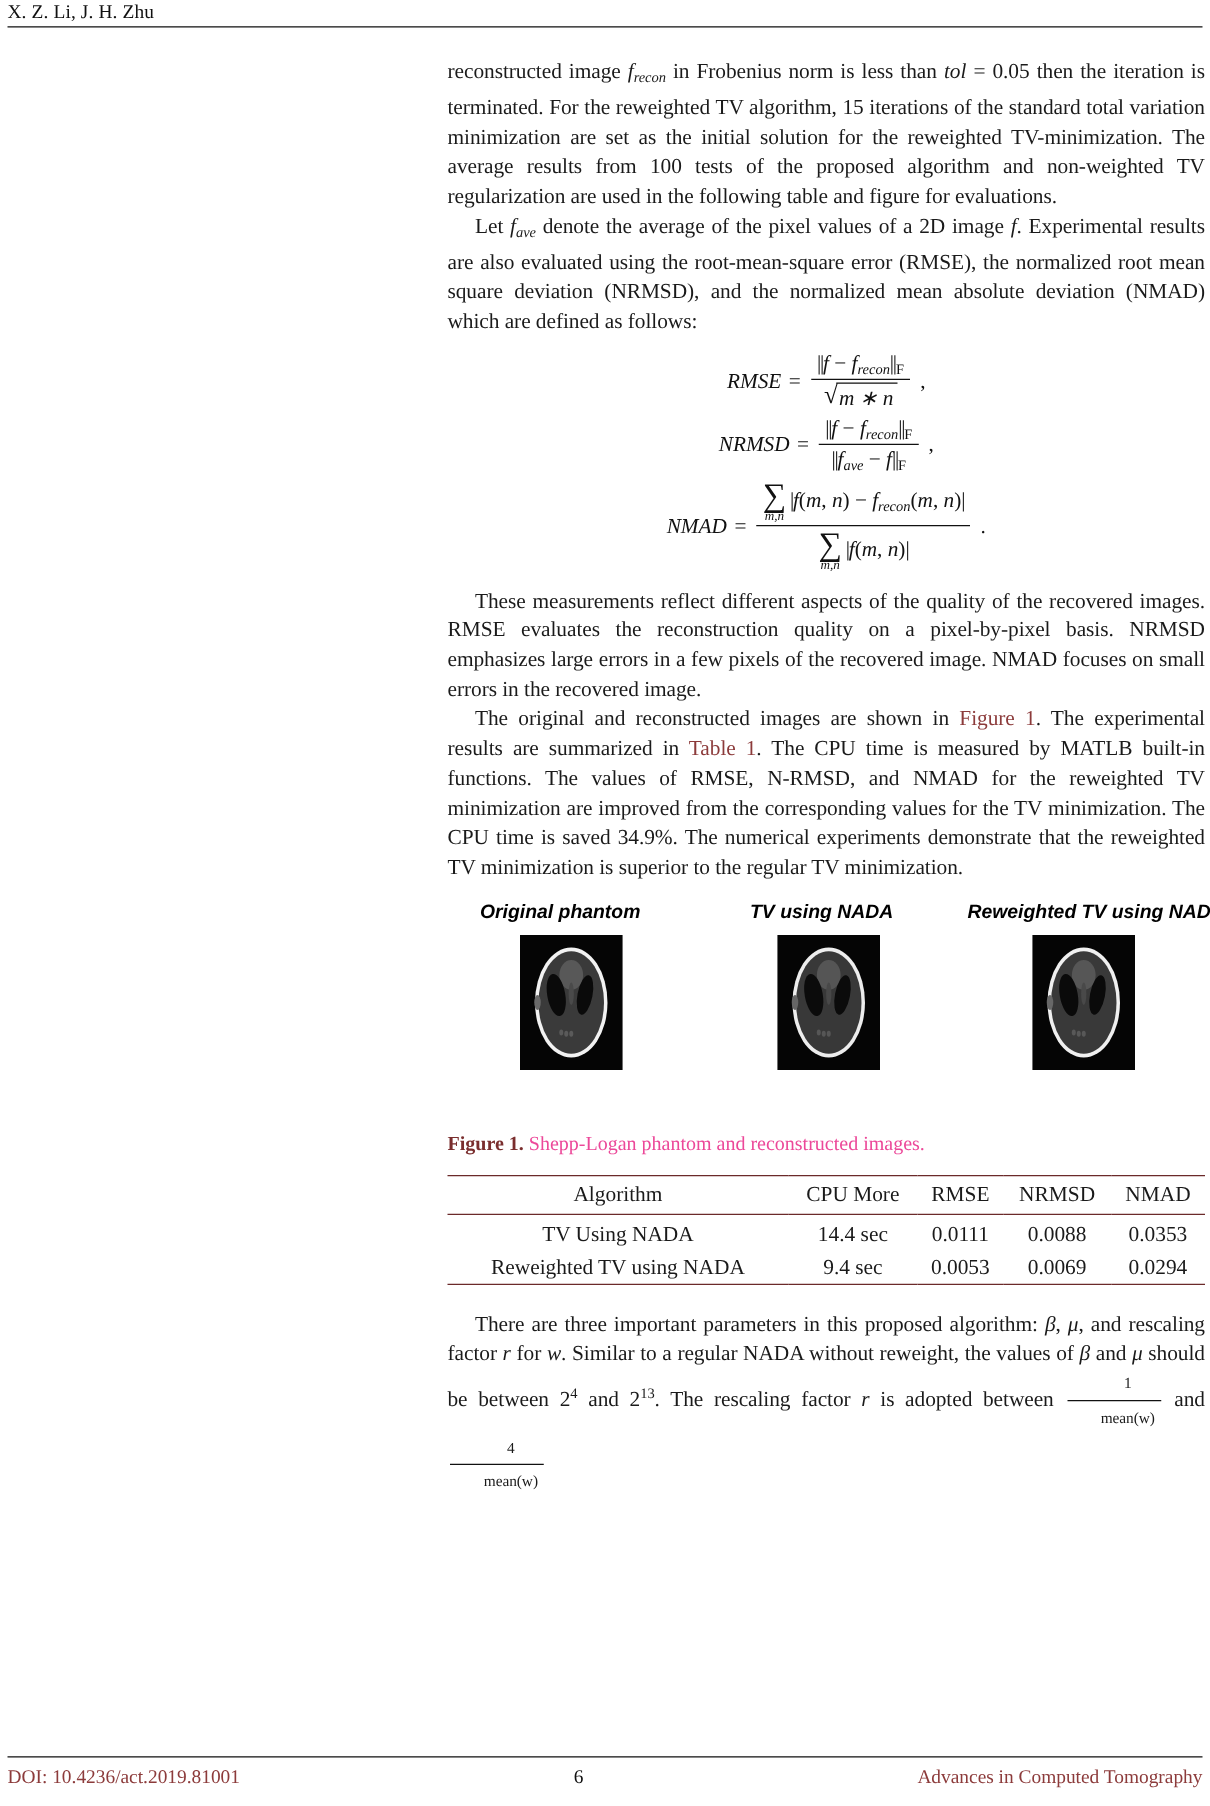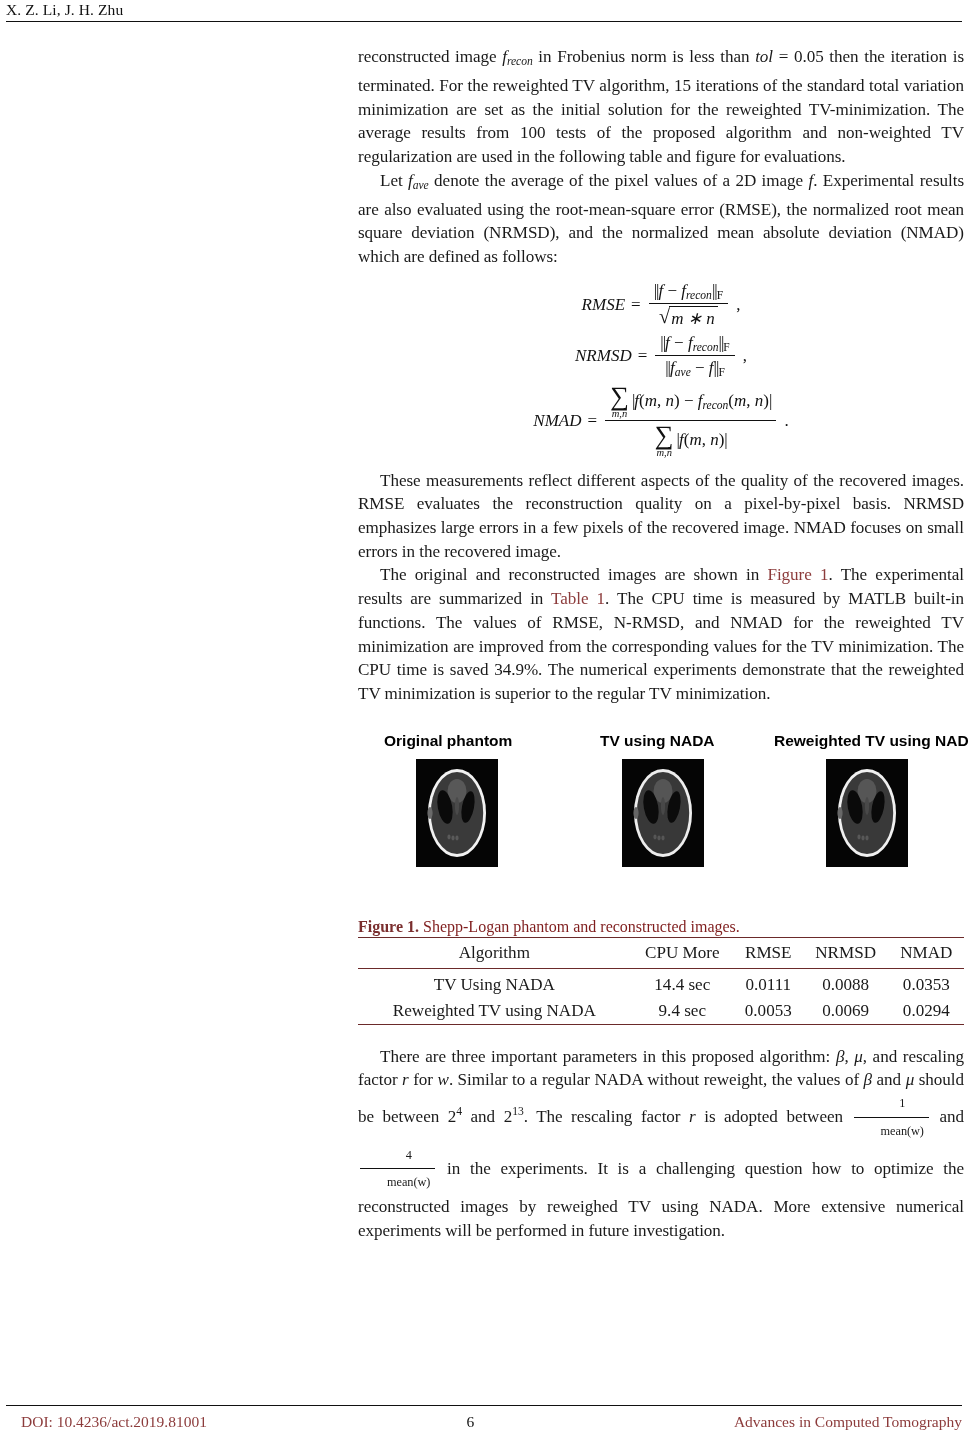--- a/index.html
+++ b/index.html
@@ -119,23 +119,24 @@
     vertical-align: middle;
     line-height: 1;
     margin-right: 3px;
   }
   .bigsum .sym { font-size: 1.55em; line-height: .95; }
   .bigsum .lim { font-size: 0.62em; font-style: italic; margin-top: 0px; }
   .vbar { letter-spacing: -1px; }
 
   
   .figure {
-    margin-top: 26px;
+    margin-top: 15px;
     position: relative;
     height: 172px;
+    font-style: italic;
   }
   .panel {
     position: absolute;
     top: 0;
   }
   .panel-title {
     font-family: "Liberation Sans", "DejaVu Sans", sans-serif;
     font-weight: bold;
     font-size: 15.5px;
     color: #000;
@@ -154,24 +155,24 @@
 
   .figcaption, .tabcaption {
     font-size: 16px;
     line-height: 21px;
     margin-top: 12px;
   }
   .cap-label {
     color: #7a2e2e;
     font-weight: bold;
   }
-  .cap-text { color: #7f1d1d; }
-
-  
-  .table-wrap { }
+  .cap-text { color: #ec4899; }
+
+  
+  .table-wrap { margin-top: 14px; }
   table.data {
     border-collapse: collapse;
     width: 100%;
     font-size: 17.1px;
   }
   table.data th, table.data td {
     padding: 3px 4px;
     font-weight: normal;
     white-space: nowrap;
   }
@@ -192,21 +193,21 @@
     bottom: 4px;
     height: 36px;
   }
   .footer-rule {
     position: absolute;
     left: 0; right: 0; top: 0;
     border-top: 1.6px solid #111;
   }
   .footer-row {
     position: absolute;
-    left: 15px; right: 0; top: 8px;
+    left: 0; right: 0; top: 8px;
     display: flex;
     align-items: baseline;
     font-size: 15.5px;
   }
   .footer-doi { color: #8c3b3b; flex: 0 0 auto; }
   .footer-page { color: #111; flex: 1 1 auto; text-align: center; }
   .footer-journal { color: #8c3b3b; flex: 0 0 auto; text-align: right; }
 </style>
 </head>
 <body>
@@ -381,21 +382,21 @@
   </div>
 
   <p class="body indent" style="margin-top:20px;"><span>There are three important parameters in this proposed algorithm: </span><span class="mi">β</span><span>, </span><span class="mi">μ</span><span>, and rescaling factor </span><span class="mi">r</span><span> for </span><span class="mi">w</span><span>. Similar to a regular NADA without reweight, the values of </span><span class="mi">β</span><span> and </span><span class="mi">μ</span><span> should be between 2</span><span class="sup">4</span><span> and 2</span><span class="sup">13</span><span>. The rescaling factor </span><span class="mi">r</span><span> is adopted between </span><span class="frac" style="font-size:.72em;">
         <span class="num">1</span>
         <span class="bar"></span>
         <span class="den">mean(w)</span>
       </span><span> and </span><span class="frac" style="font-size:.72em;">
         <span class="num">4</span>
         <span class="bar"></span>
         <span class="den">mean(w)</span>
-      </span><span> in the experiments. It is a challenging question how to optimize the reconstructed images by reweighed TV using NADA. More extensive numerical experiments will be performed in future investigation.</span></p>
+      </span></p>
 
 </div>
 
 <div class="footer">
   <div class="footer-rule"></div>
   <div class="footer-row">
     <span class="footer-doi">DOI: 10.4236/act.2019.81001</span>
     <span class="footer-page">6</span>
     <span class="footer-journal">Advances in Computed Tomography</span>
   </div>

